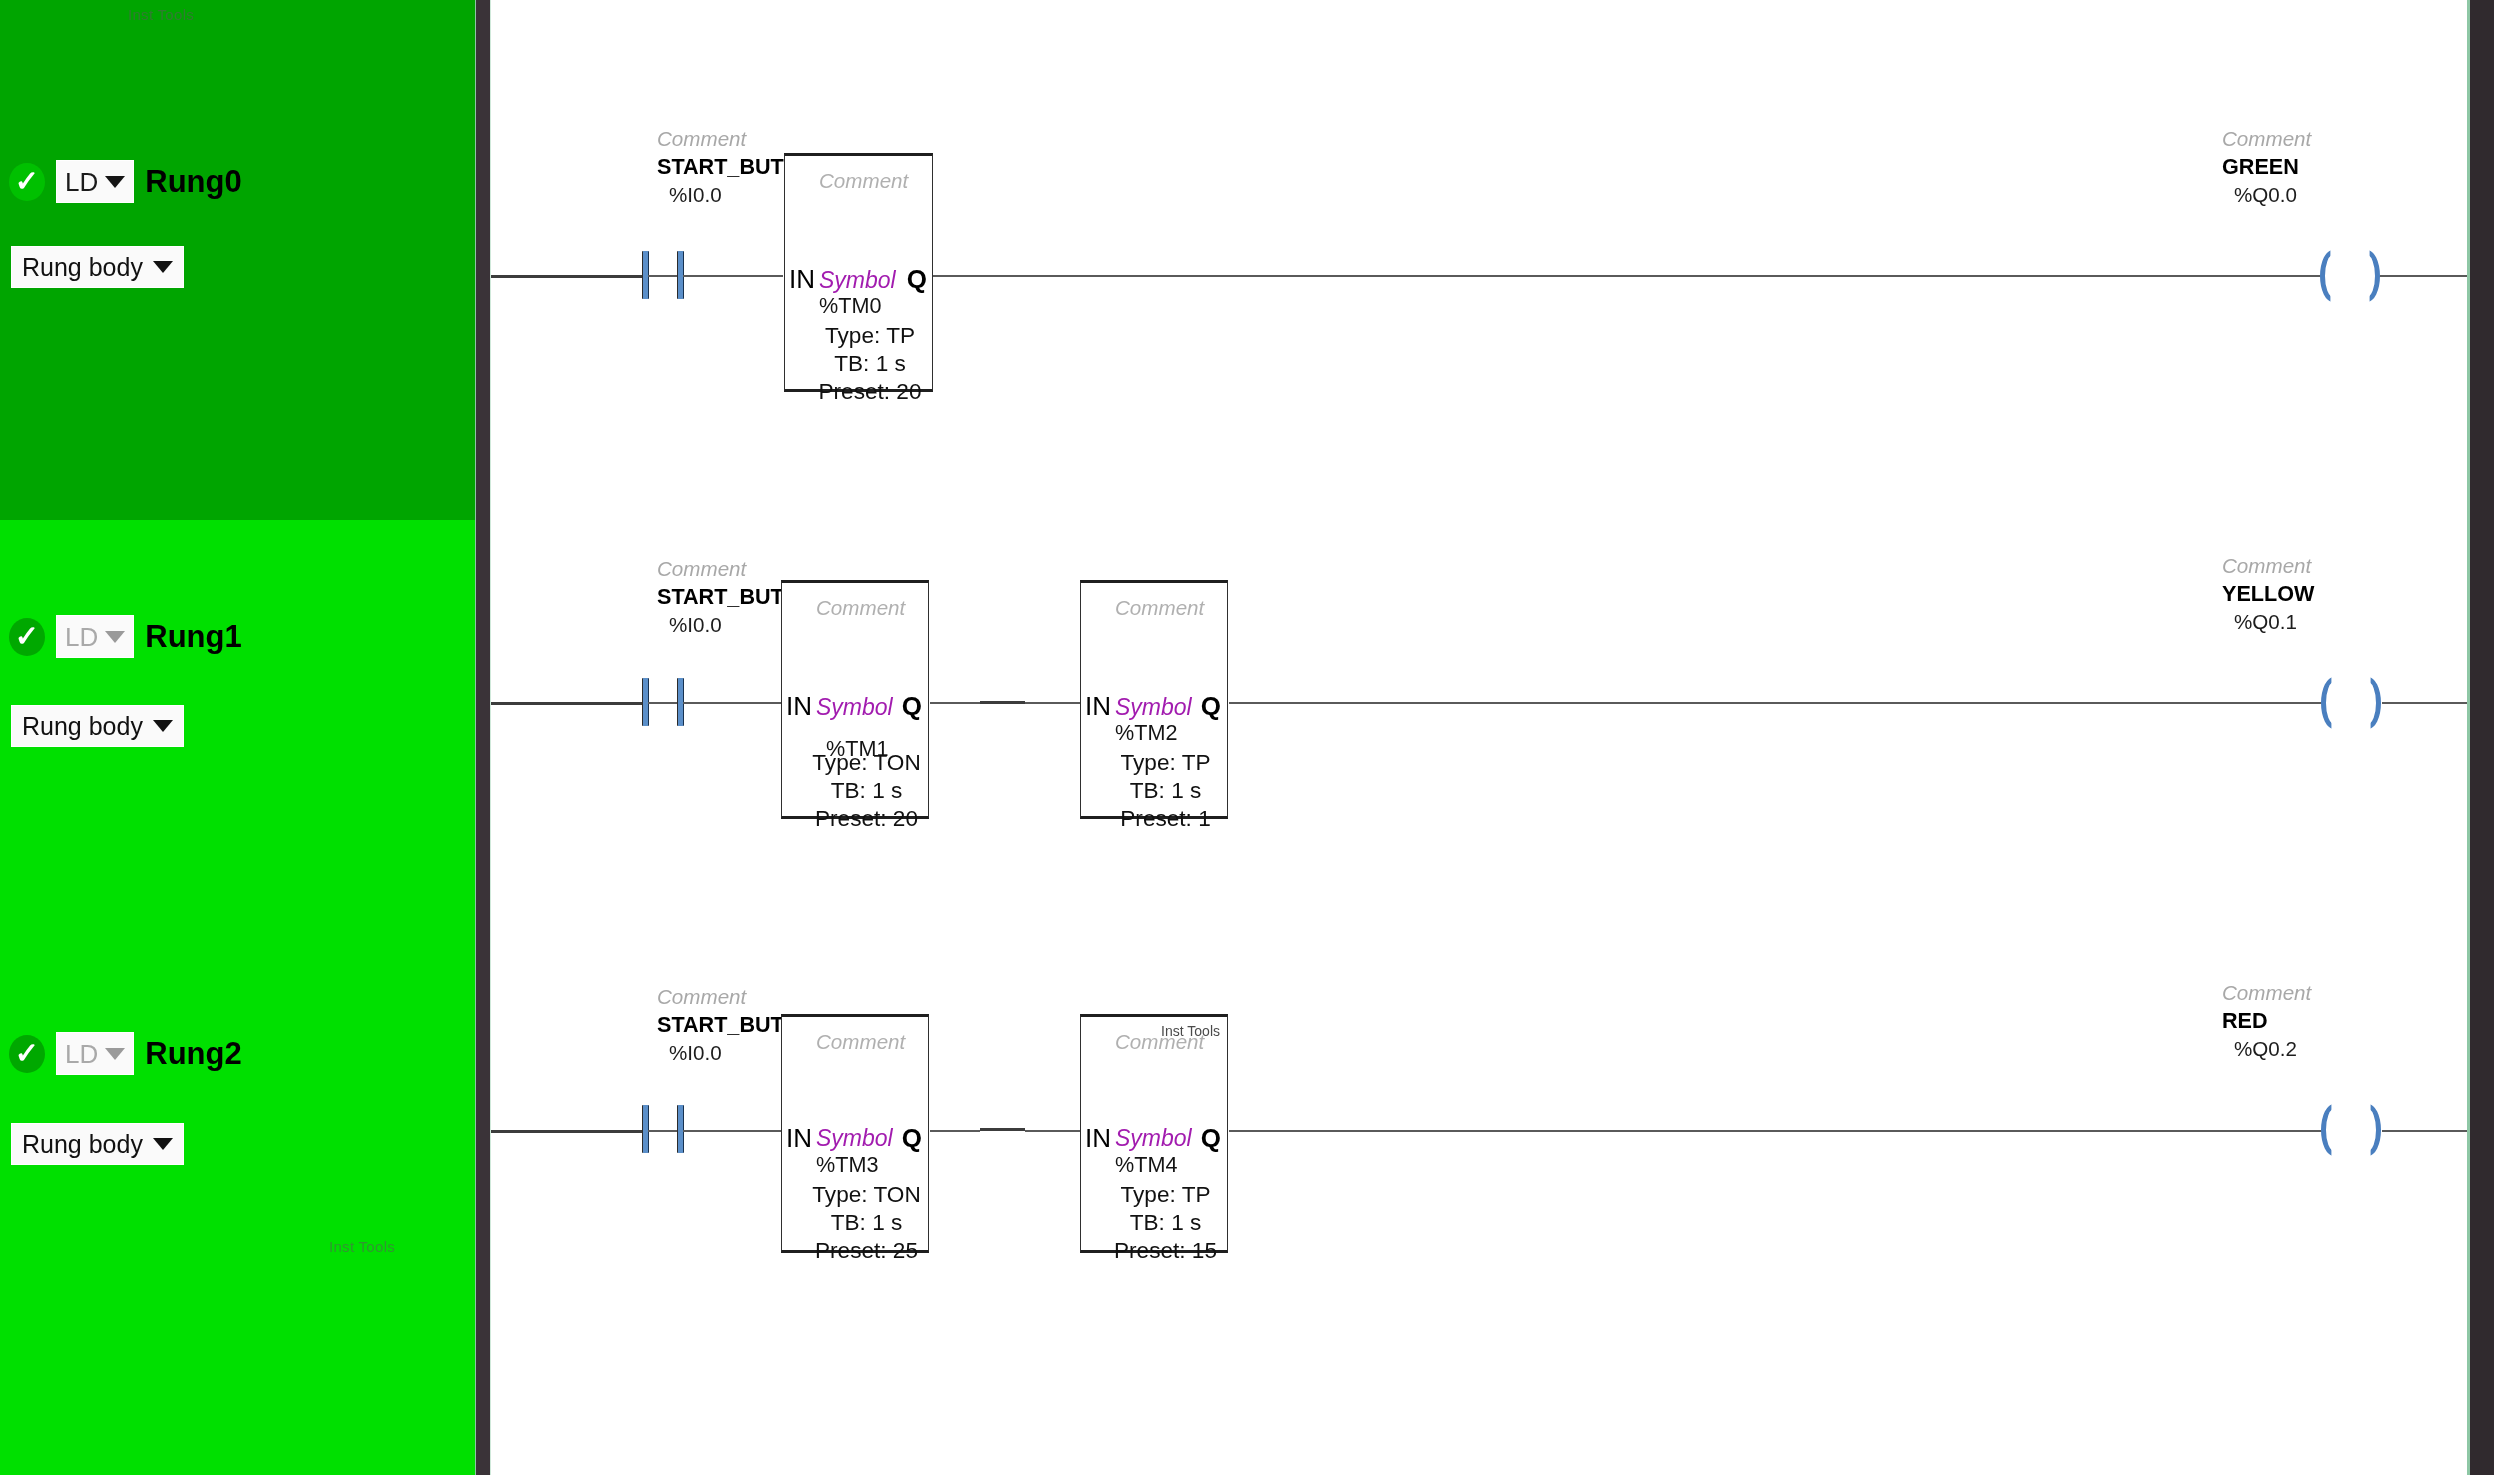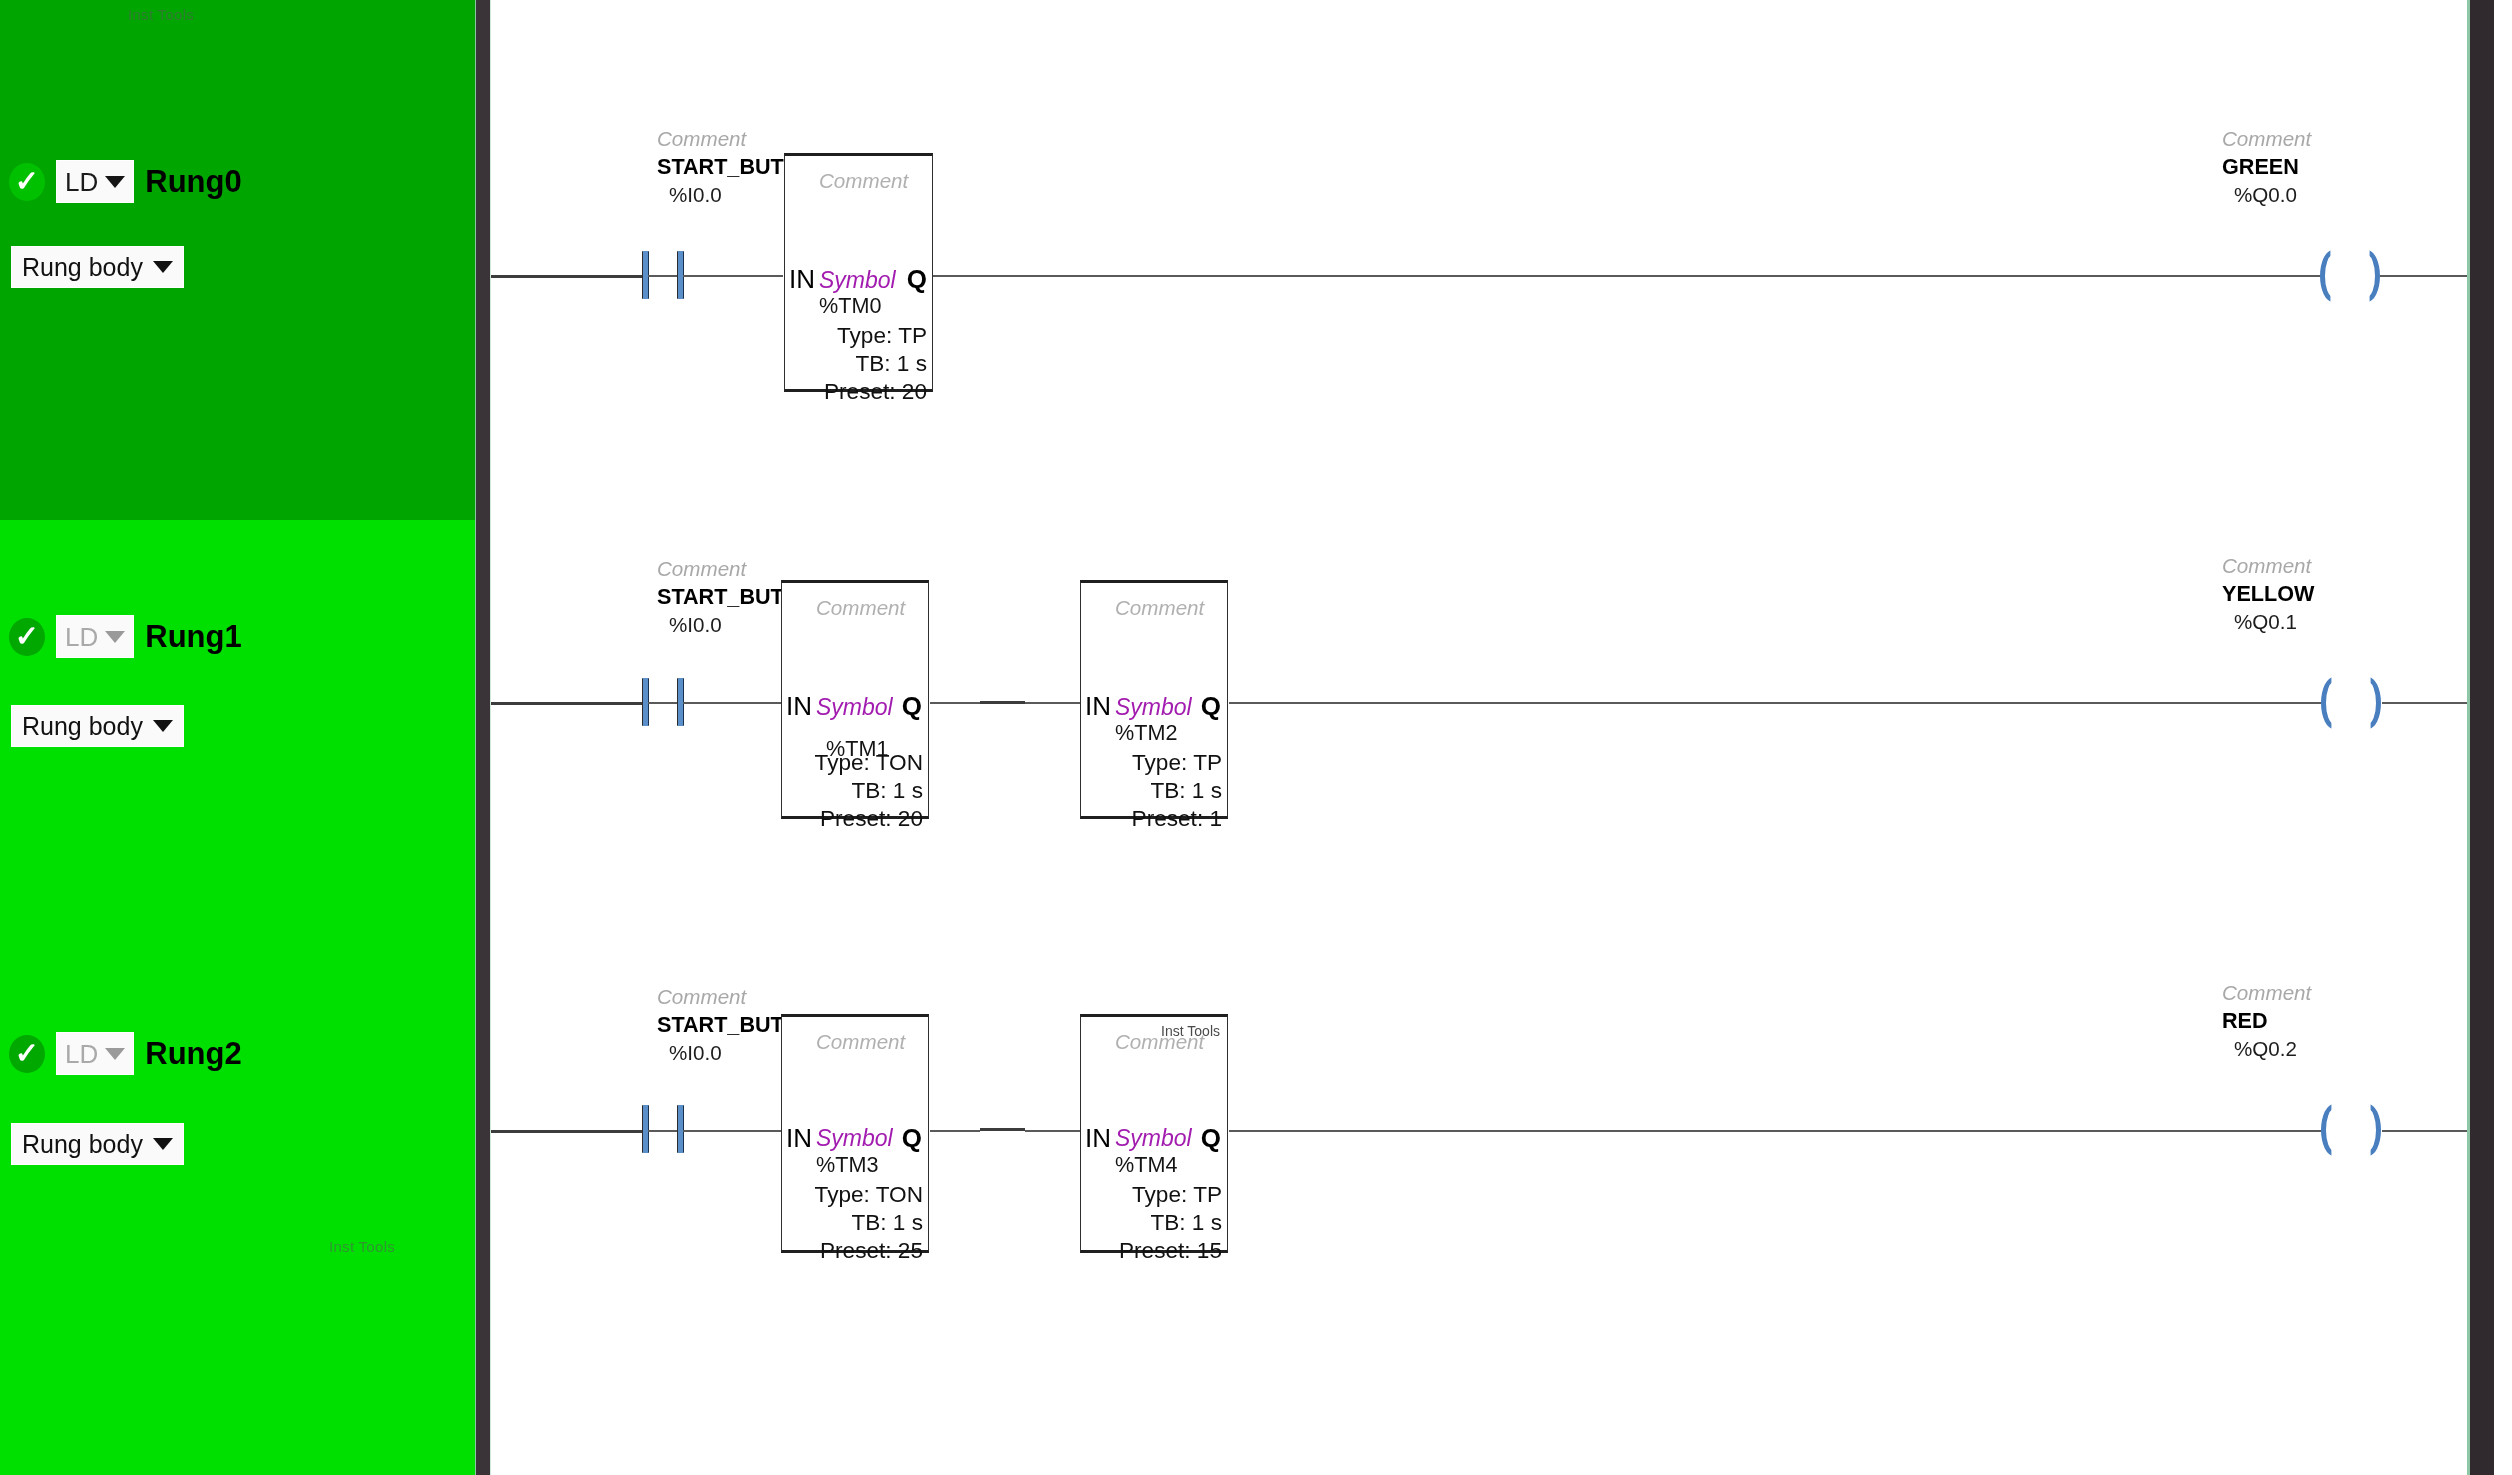--- a/index.html
+++ b/index.html
@@ -89,21 +89,21 @@
   .lbl .addr{font-size:20.6px;color:#1d1d1d;display:block;margin-left:12px;}
 
   
   .tblock{position:absolute;background:#fff;box-sizing:border-box;
     border:1.5px solid #2f2f2f;border-top:3.5px solid #1f1f1f;border-bottom:3.5px solid #1f1f1f;}
   .tblock .in{position:absolute;font-size:26px;font-weight:400;color:#000;}
   .tblock .q{position:absolute;font-size:26px;font-weight:700;color:#000;}
   .tblock .bcmt{position:absolute;font-style:italic;font-size:20.6px;color:#b0b0b0;}
   .tblock .bsym{position:absolute;font-style:italic;font-size:23px;color:#a21caf;}
   .tblock .bname{position:absolute;font-size:21.6px;color:#141414;}
-  .tblock .props{position:absolute;text-align:right;font-size:22.6px;color:#111;line-height:1.23;}
+  .tblock .props{position:absolute;text-align:center;font-size:22.6px;color:#111;line-height:1.23;}
   .tblock .props div{white-space:nowrap;}
   .tblock .blk-wm{position:absolute;font-size:14px;color:#4a4a4a;white-space:nowrap;}
 
   .watermark{position:absolute;font-size:38px;font-weight:700;color:#000;
     letter-spacing:0px;white-space:nowrap;}
 </style>
 </head>
 <body>
 
 <div class="stage">

